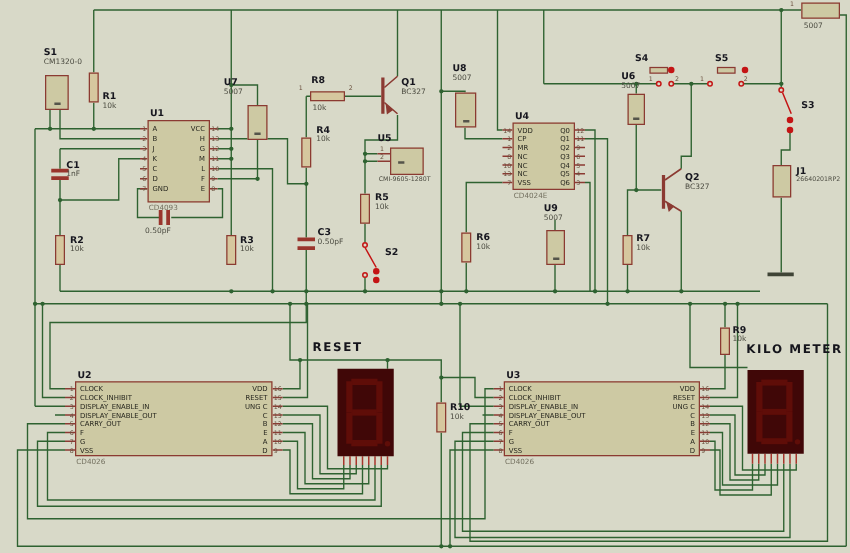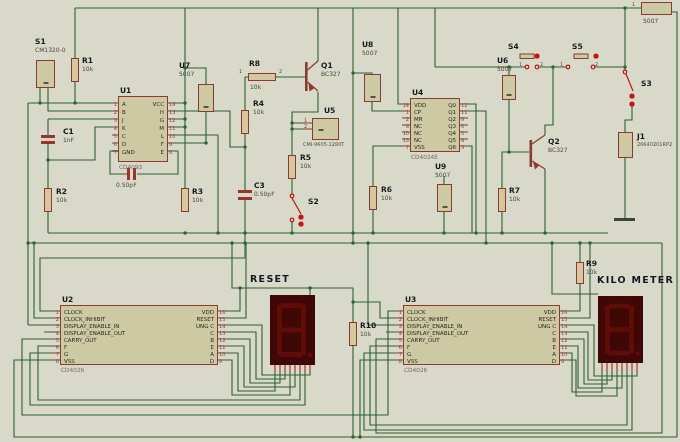--- a/index.html
+++ b/index.html
@@ -125,25 +125,25 @@
   <div class="plate-h" style="left:41px;top:141px"></div>
   <div class="plate-v" style="left:127px;top:168px"></div>
   <div class="plate-v" style="left:133px;top:168px"></div>
   <div class="plate-h" style="left:238px;top:190px"></div>
   <div class="plate-h" style="left:238px;top:197px"></div>
 
   <div class="clabel" style="left:35px;top:37px">
       <div class="ref">S1</div>
       <div class="val">CM1320-0</div>
     </div>
-  <div class="clabel" style="left:82px;top:56px">
+  <div class="clabel" style="left:82px;top:72px">
       <div class="ref">R1</div>
       <div class="val">10k</div>
     </div>
-  <div class="clabel" style="left:63px;top:127px">
+  <div class="clabel" style="left:53px;top:127px">
       <div class="ref">C1</div>
       <div class="val">1nF</div>
     </div>
   <div class="clabel" style="left:56px;top:187px">
       <div class="ref">R2</div>
       <div class="val">10k</div>
     </div>
   <div class="clabel" style="left:192px;top:187px">
       <div class="ref">R3</div>
       <div class="val">10k</div>
@@ -157,21 +157,21 @@
       <div class="val">10k</div>
     </div>
   <div class="clabel" style="left:300px;top:153px">
       <div class="ref">R5</div>
       <div class="val">10k</div>
     </div>
   <div class="clabel" style="left:254px;top:181px">
       <div class="ref">C3</div>
       <div class="val">0.50pF</div>
     </div>
-  <div class="clabel" style="left:362px;top:40px">
+  <div class="clabel" style="left:362px;top:50px">
       <div class="ref">U8</div>
       <div class="val">5007</div>
     </div>
   <div class="clabel" style="left:381px;top:185px">
       <div class="ref">R6</div>
       <div class="val">10k</div>
     </div>
   <div class="clabel" style="left:435px;top:162px">
       <div class="ref">U9</div>
       <div class="val">5007</div>
@@ -202,21 +202,21 @@
     </div>
   <div class="clabel" style="left:360px;top:321px">
       <div class="ref">R10</div>
       <div class="val">10k</div>
     </div>
 
   <div class="single ref" style="left:249px;top:59px">R8</div>
   <div class="single val" style="left:250px;top:83px">10k</div>
   <div class="single ref" style="left:122px;top:154px">C2</div>
   <div class="single val" style="left:116px;top:181px">0.50pF</div>
-  <div class="single ref" style="left:324px;top:106px">U5</div>
+  <div class="single ref" style="left:302px;top:106px">U5</div>
   <div class="single val" style="left:303px;top:141px;font-size:5px">CMI-9605-1280T</div>
   <div class="single ref" style="left:308px;top:197px">S2</div>
   <div class="single ref" style="left:641px;top:79px">S3</div>
   <div class="single ref" style="left:508px;top:42px">S4</div>
   <div class="single ref" style="left:572px;top:42px">S5</div>
   <div class="single val" style="left:643px;top:17px">5007</div>
   <div class="pinno" style="left:632px;top:1px">1</div>
 
   <div class="pinno" style="left:239px;top:68px">1</div>
   <div class="pinno" style="left:279px;top:68px">2</div>

